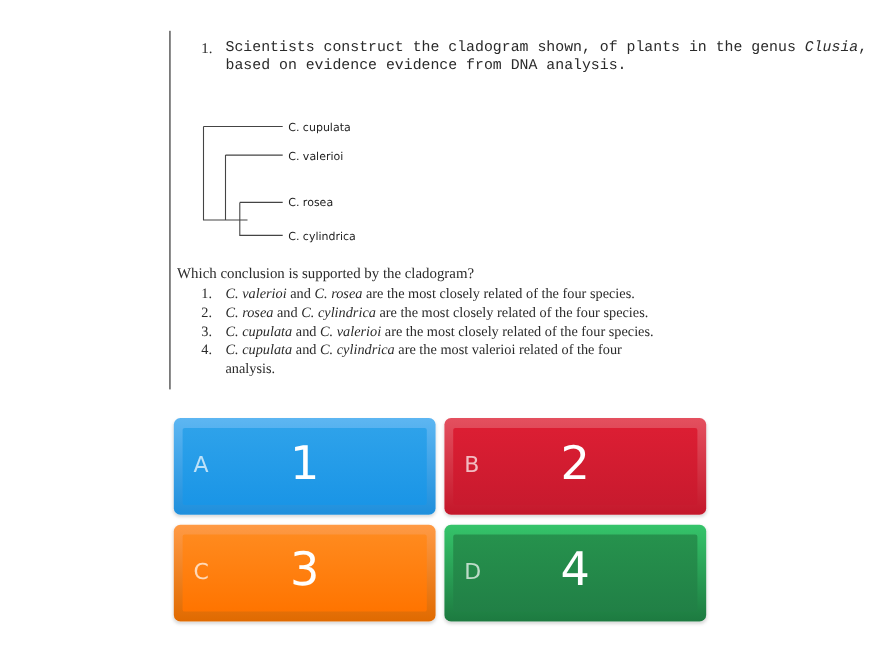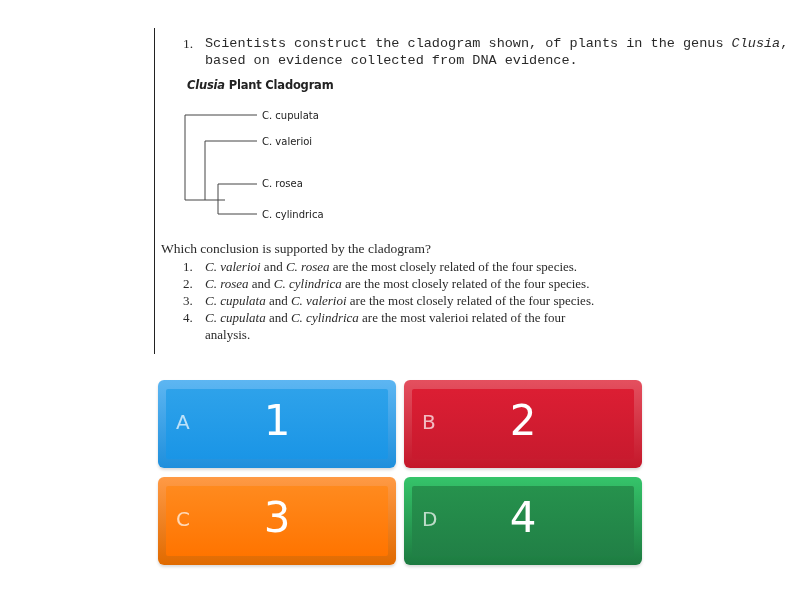--- a/index.html
+++ b/index.html
@@ -34,24 +34,23 @@
 </style>
 </head>
 <body>
 
 <div class="question-image">
   <div class="q-line" style="top:8px;left:0;">
     <span class="q-num">1.</span>
     <span class="q-text"><span>Scientists construct the cladogram shown, of plants in the genus </span><i>Clusia</i><span>,</span></span>
   </div>
   <div class="q-line" style="top:25px;left:0;">
-    <span class="q-text">based on evidence collected from DNA evidence.</span>
+    <span class="q-text">based on evidence evidence from DNA analysis.</span>
   </div>
 
-  <div class="clado-title"><i>Clusia</i><span> Plant Cladogram</span></div>
 
   <svg class="clado-svg" width="200" height="130">
     <g stroke="#444" stroke-width="1" fill="none">
       <path d="M30 17 H102 M30 17 V102 H70"></path>
       <path d="M50 43 H102 M50 43 V102"></path>
       <path d="M63 86 H102 M63 86 V116 H102"></path>
     </g>
     <text class="clado-label" x="107" y="21">C. cupulata</text>
     <text class="clado-label" x="107" y="47">C. valerioi</text>
     <text class="clado-label" x="107" y="89">C. rosea</text>

